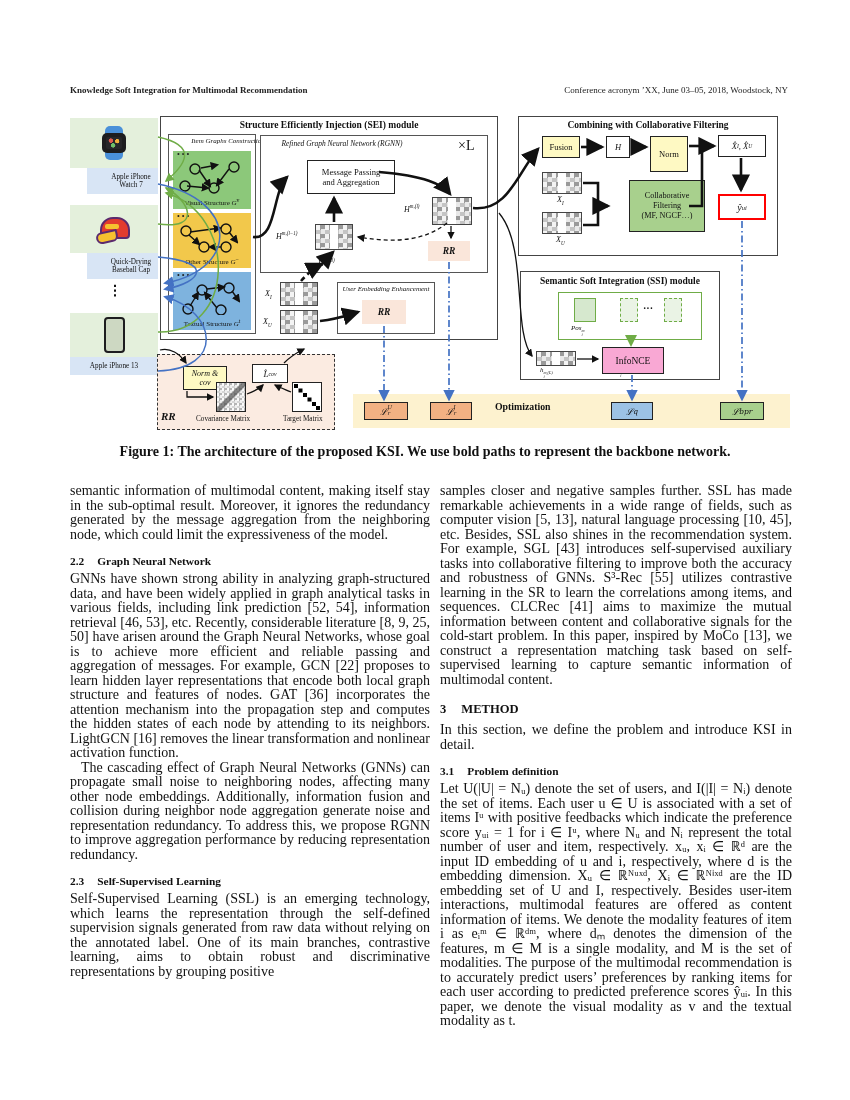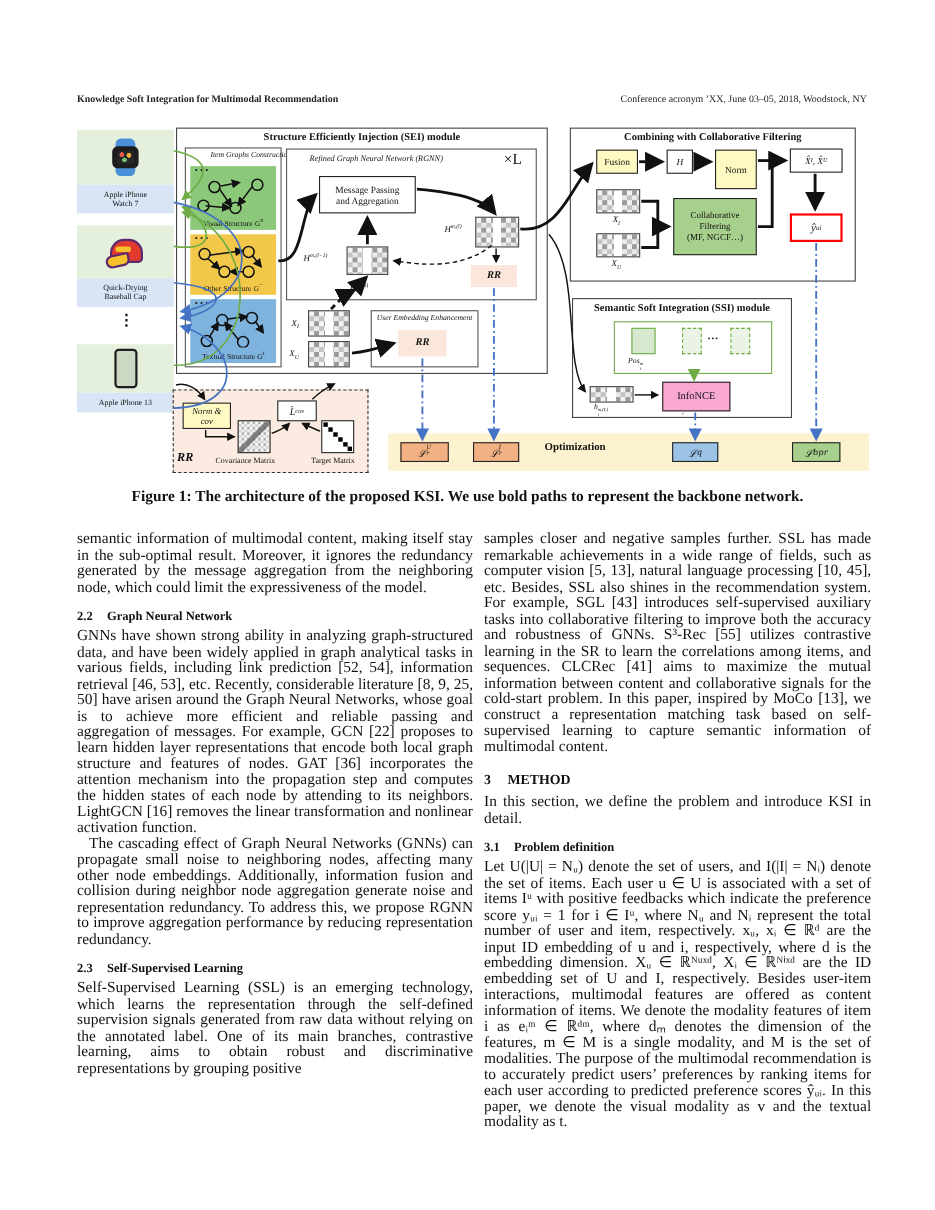--- a/index.html
+++ b/index.html
@@ -1,19 +1,19 @@
 <!DOCTYPE html>
 <html><head>
 <meta charset="utf-8">
 <style>
   html,body{margin:0;padding:0;background:#fff;}
   .page{position:relative;width:850px;height:1100px;background:#fff;overflow:hidden;
         font-family:"Liberation Serif",serif;color:#111;}
   .abs{position:absolute;box-sizing:border-box;}
-  .pre{white-space:pre-line;}
+  .pre{white-space:pre-line;margin-left:17px;}
   
   .runhead{font-size:9px;color:#222;}
   
   .modbox{border:1.2px solid #444;background:#fff;}
   .thinbox{border:1px solid #555;background:#fff;}
   .graybox{background:#fef9c3;border:1.2px solid #222;display:flex;align-items:center;justify-content:center;font-size:8.5px;}
   .whitebox{background:#fff;border:1.2px solid #222;display:flex;align-items:center;justify-content:center;font-size:8.5px;}
   .modtitle{font-weight:bold;font-size:9.5px;text-align:center;}
   .ital{font-style:italic;}
   .smallital{font-style:italic;font-size:7px;text-align:center;}

